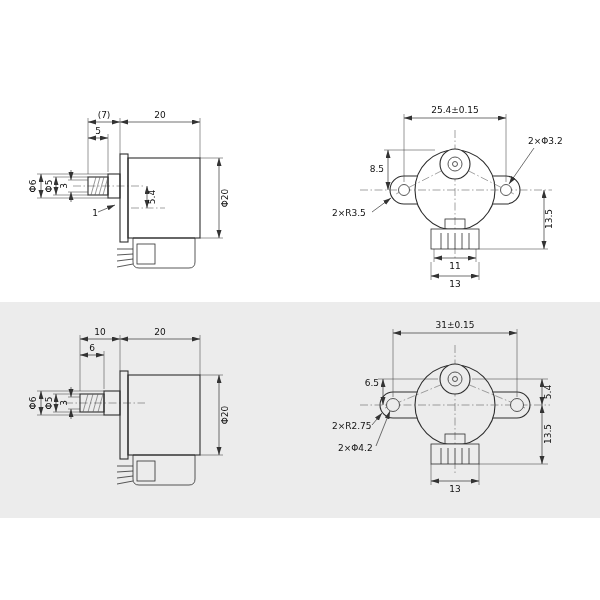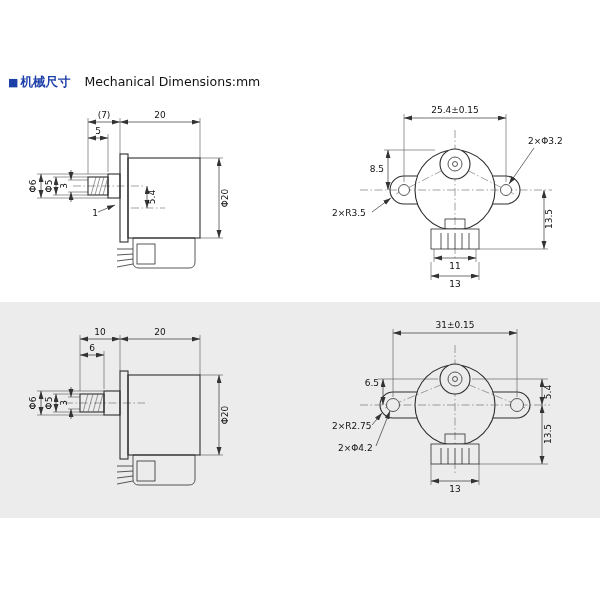--- a/index.html
+++ b/index.html
@@ -21,23 +21,20 @@
   .fw{fill:#ffffff;}
   .fg{fill:#ececec;}
 </style>
 </head>
 <body>
 
 <div id="canvas">
 
   <div id="gray-band" class="band"></div>
 
-  <div id="hdr">
-    <span class="mk">■</span><span class="cn">机械尺寸</span><span class="en">Mechanical Dimensions:mm</span>
-  </div>
 
   <svg width="230" height="190" viewBox="0 0 230 190" style="left:25px;top:108px;">
     <defs>
       <marker id="ar1" markerWidth="9" markerHeight="6" refX="8" refY="2.5" orient="auto-start-reverse" markerUnits="userSpaceOnUse">
         <path d="M0,0 L8,2.5 L0,5 Z" fill="#333"></path>
       </marker>
     </defs>
     <g>
       <line class="cl" x1="48" y1="78" x2="120" y2="78"></line>
       <line class="cl" x1="106" y1="100" x2="140" y2="100"></line>

